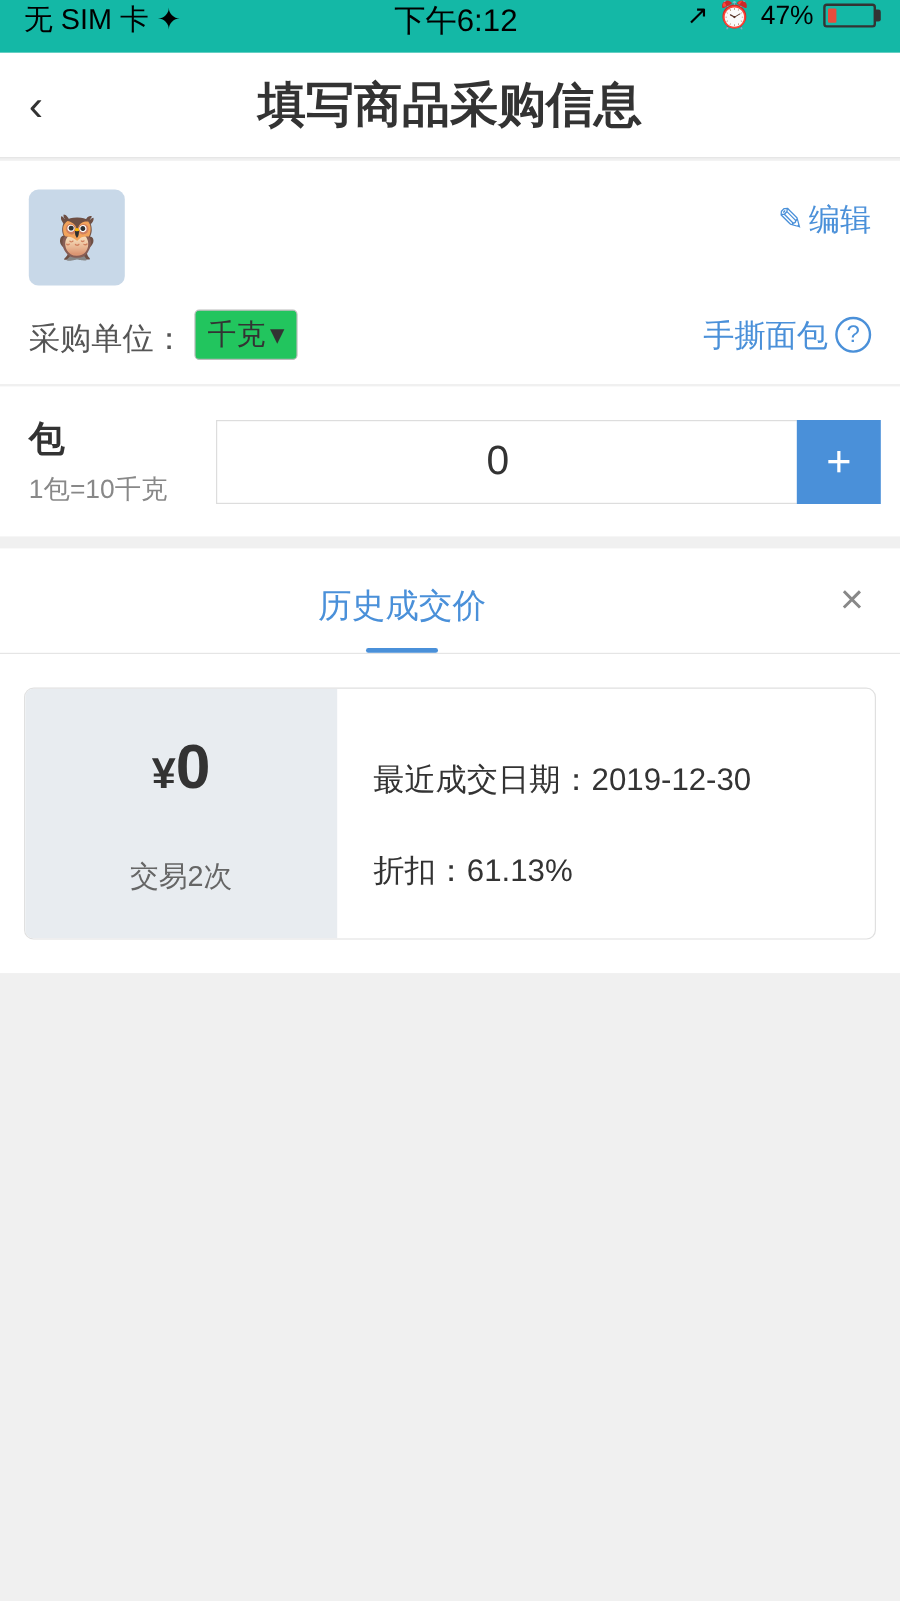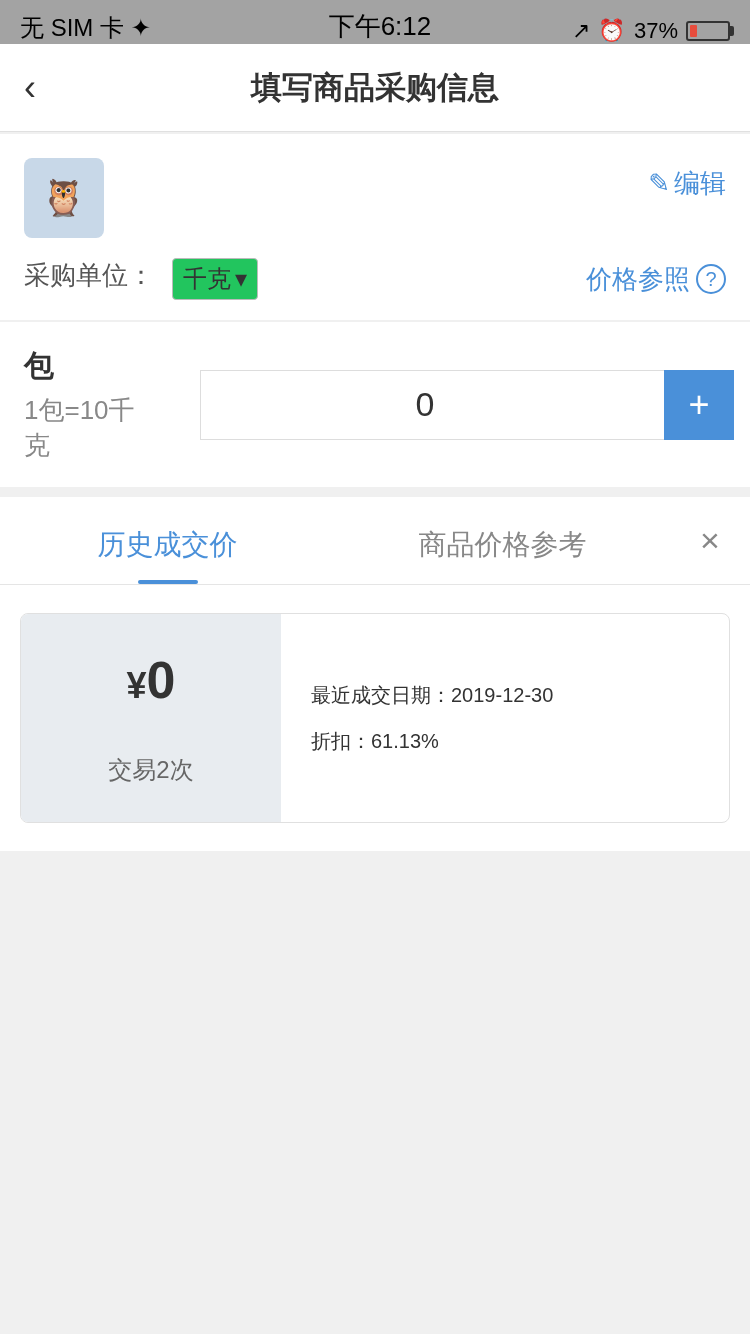--- a/index.html
+++ b/index.html
@@ -9,23 +9,23 @@
       min-height: 1334px;
       background: #f0f0f0;
       font-family: -apple-system, 'PingFang SC', 'Helvetica Neue', Arial, sans-serif;
       font-size: 28px;
     }
 
     
     .status-bar {
       width: 750px;
       height: 44px;
-      background: #a3a3a3;
-      display: flex;
-      align-items: flex-end;
+      background: #14b8a6;
+      display: flex;
+      align-items: flex-start;
       justify-content: space-between;
       padding: 0 20px;
       font-size: 24px;
       color: #000;
     }
     .status-left { display: flex; align-items: center; gap: 10px; }
     .status-center { font-size: 26px; font-weight: 500; margin-left: 37px; }
     .status-right { display: flex; align-items: center; gap: 8px; font-size: 22px; }
     .battery-icon {
       width: 44px; height: 20px;
@@ -66,21 +66,21 @@
       border-bottom: 1px solid #e0e0e0;
     }
     .nav-back {
       position: absolute;
       left: 24px;
       font-size: 36px;
       color: #333;
       cursor: pointer;
     }
     .nav-title {
-      font-size: 31px;
+      font-size: 40px;
       font-weight: 600;
       color: #333;
     }
 
     
     .product-section {
       background: #fff;
       margin-top: 2px;
       padding: 24px 24px 20px;
     }
@@ -126,22 +126,22 @@
       padding-top: 8px;
     }
     .product-unit-row {
       display: flex;
       align-items: center;
       justify-content: space-between;
       margin-top: 20px;
     }
     .unit-left {
       display: flex;
-      align-items: flex-start;
-      gap: 18px;
+      align-items: flex-end;
+      gap: 8px;
       font-size: 26px;
       color: #555;
     }
     .unit-select {
       display: flex;
       align-items: center;
       border: 1px solid #bbb;
       border-radius: 4px;
       padding: 4px 10px;
       font-size: 24px;
@@ -183,21 +183,21 @@
       justify-content: center;
       padding: 24px 24px;
       gap: 6px;
     }
     .qty-unit-name {
       font-size: 30px;
       font-weight: 600;
       color: #333;
     }
     .qty-conversion {
-      font-size: 26px;
+      font-size: 22px;
       color: #888;
     }
     .qty-input-area {
       flex: 1;
       display: flex;
       align-items: center;
       justify-content: flex-end;
       padding: 0 16px;
       gap: 0;
     }
@@ -303,44 +303,45 @@
     }
     .price-card-right {
       flex: 1;
       padding: 28px 30px;
       display: flex;
       flex-direction: column;
       justify-content: center;
       gap: 14px;
     }
     .price-detail-row {
-      font-size: 20px;
+      font-size: 26px;
       color: #333;
       line-height: 1.6;
+      margin-top: 20px;
     }
 
     
     .bottom-area {
       background: #f0f0f0;
       flex: 1;
       min-height: 600px;
     }
   </style>
 </head>
 <body>
 
 <div class="status-bar">
   <div class="status-left">
     <span>无 SIM 卡 ✦</span>
   </div>
   <div class="status-center">下午6:12</div>
   <div class="status-right">
     <span>↗</span>
     <span>⏰</span>
-    <span>37%</span>
+    <span>47%</span>
     <div class="battery-icon">
       <div class="battery-fill"></div>
     </div>
   </div>
 </div>
 
 <div class="nav-bar">
   <div class="nav-back">‹</div>
   <div class="nav-title">填写商品采购信息</div>
 </div>
@@ -359,44 +360,41 @@
   </div>
   <div class="product-unit-row">
     <div class="unit-left">
       <span>采购单位：</span>
       <div class="unit-select">
         <span>千克</span>
         <span>▾</span>
       </div>
     </div>
     <div class="price-ref">
-      <span>价格参照</span>
+      <span>手撕面包</span>
       <div class="price-ref-help">?</div>
     </div>
   </div>
 </div>
 
 <div class="quantity-section">
   <div class="qty-label-area">
     <span class="qty-unit-name">包</span>
     <span class="qty-conversion">1包=10千克</span>
   </div>
   <div class="qty-input-area">
     <input class="qty-input-box" type="number" value="0" style="">
     <div class="qty-plus-btn">+</div>
   </div>
 </div>
 
 <div class="tabs-section">
   <div class="tabs-header">
     <div class="tab-item active">
       <span>历史成交价</span>
-    </div>
-    <div class="tab-item">
-      <span>商品价格参考</span>
     </div>
     <div class="tab-close">×</div>
   </div>
 
   <div class="price-card-area">
     <div class="price-card">
       <div class="price-card-left">
         <div class="price-value">
           <span class="price-yen">¥</span><span>0</span>
         </div>

